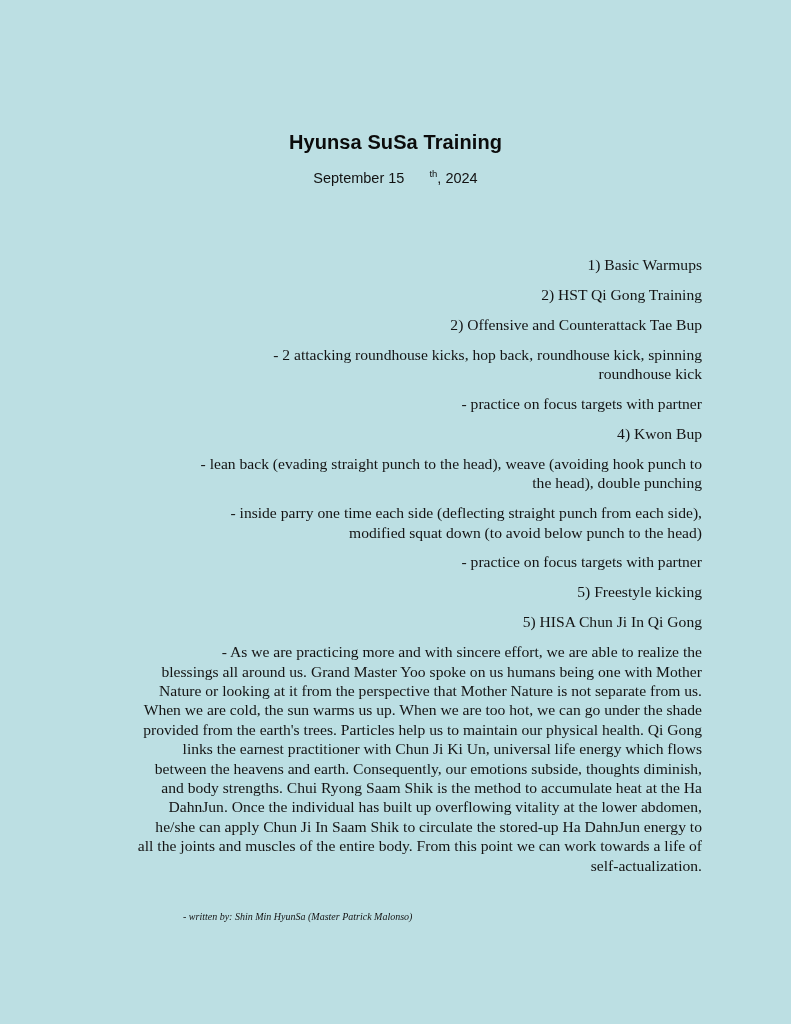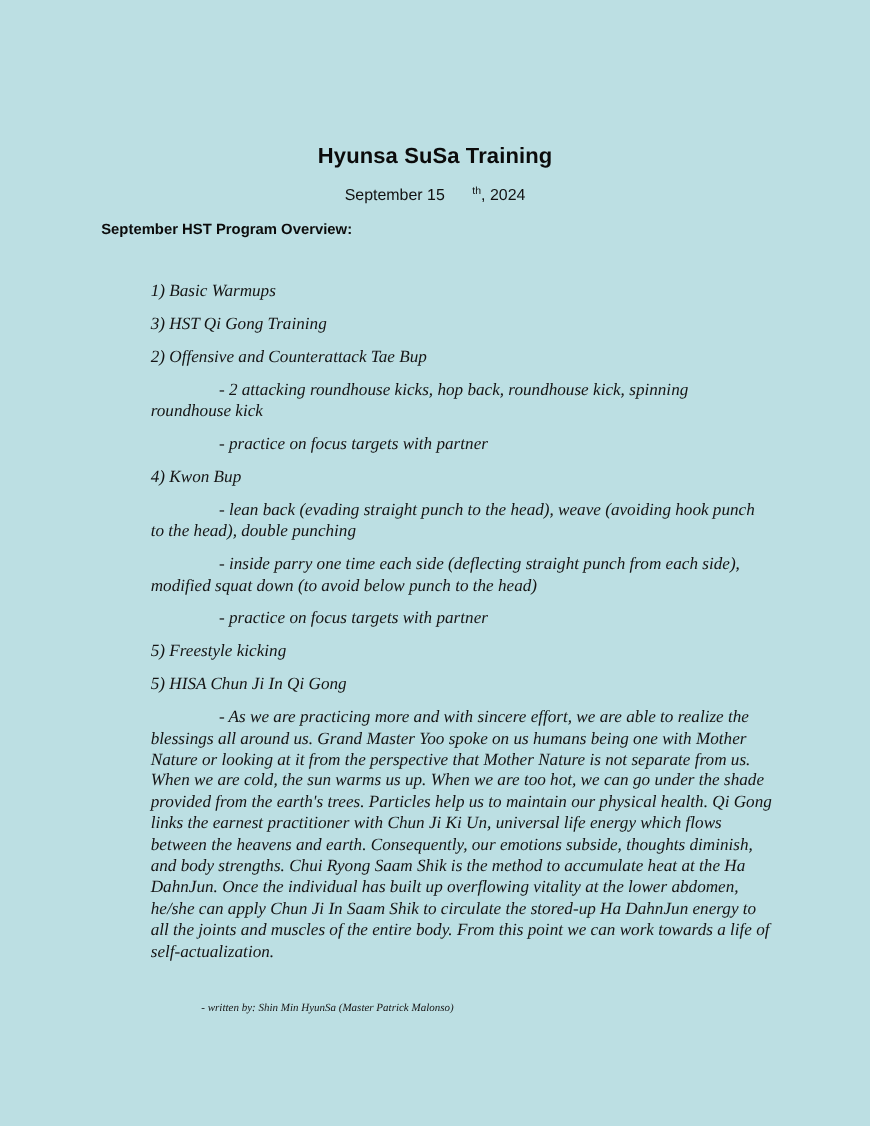--- a/index.html
+++ b/index.html
@@ -65,24 +65,24 @@
     color: #0b0b0b;
   }
 
   
   .body-block {
     position: absolute;
     top: 255px;
     left: 137px;
     width: 565px;
     font-family: "Liberation Serif", serif;
-    font-style: italic;
     font-size: 15.6px;
     line-height: 19.4px;
     color: #141414;
+    text-align: right;
   }
 
   .item {
     margin: 0 0 10.5px 0;
   }
 
   .sub {
     margin: 0 0 10.5px 0;
     text-indent: 62px;
   }
@@ -106,27 +106,26 @@
 <body>
 
 <div class="page">
 
   <div class="doc-title">Hyunsa SuSa Training</div>
 
   <div class="doc-date">
     <span>September 15</span><sup>th</sup><span>, 2024</span>
   </div>
 
-  <div class="overview-heading">September HST Program Overview:</div>
 
   <div class="body-block">
 
     <p class="item">1) Basic Warmups</p>
 
-    <p class="item">3) HST Qi Gong Training</p>
+    <p class="item">2) HST Qi Gong Training</p>
 
     <p class="item">2)  Offensive and Counterattack Tae Bup</p>
     <p class="sub">- 2 attacking roundhouse kicks, hop back, roundhouse kick, spinning roundhouse kick</p>
     <p class="sub">- practice on focus targets with partner</p>
 
     <p class="item">4)  Kwon Bup</p>
     <p class="sub">- lean back (evading straight punch to the head), weave (avoiding hook punch to the head), double punching</p>
     <p class="sub">- inside parry one time each side (deflecting straight punch from each side), modified squat down (to avoid below punch to the head)</p>
     <p class="sub">- practice on focus targets with partner</p>
 

